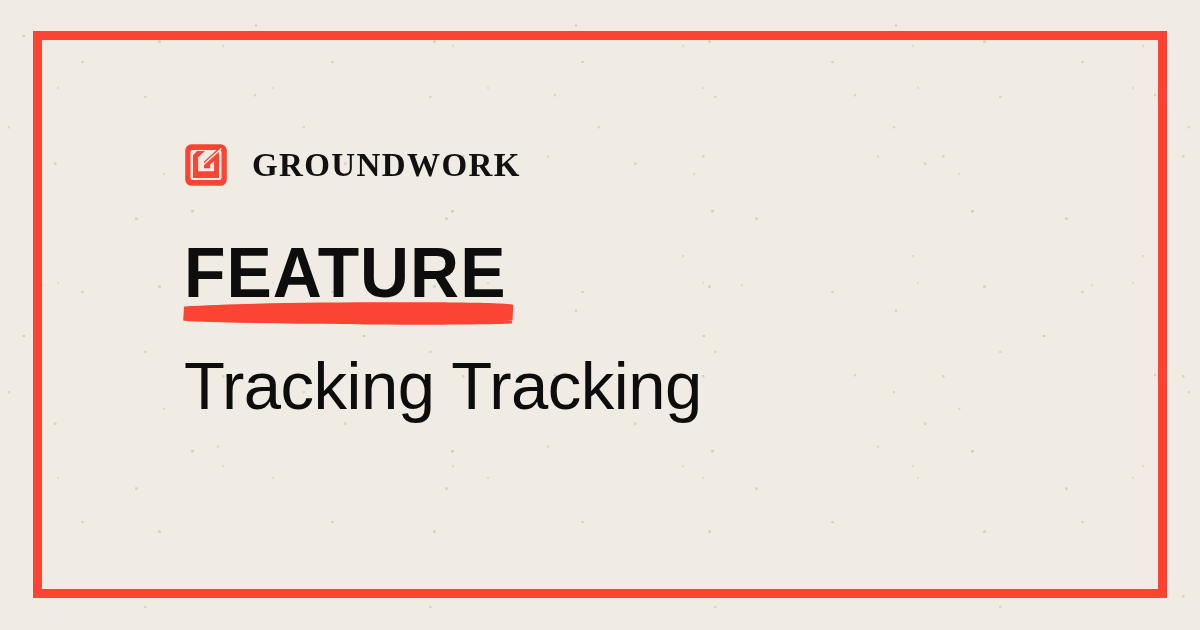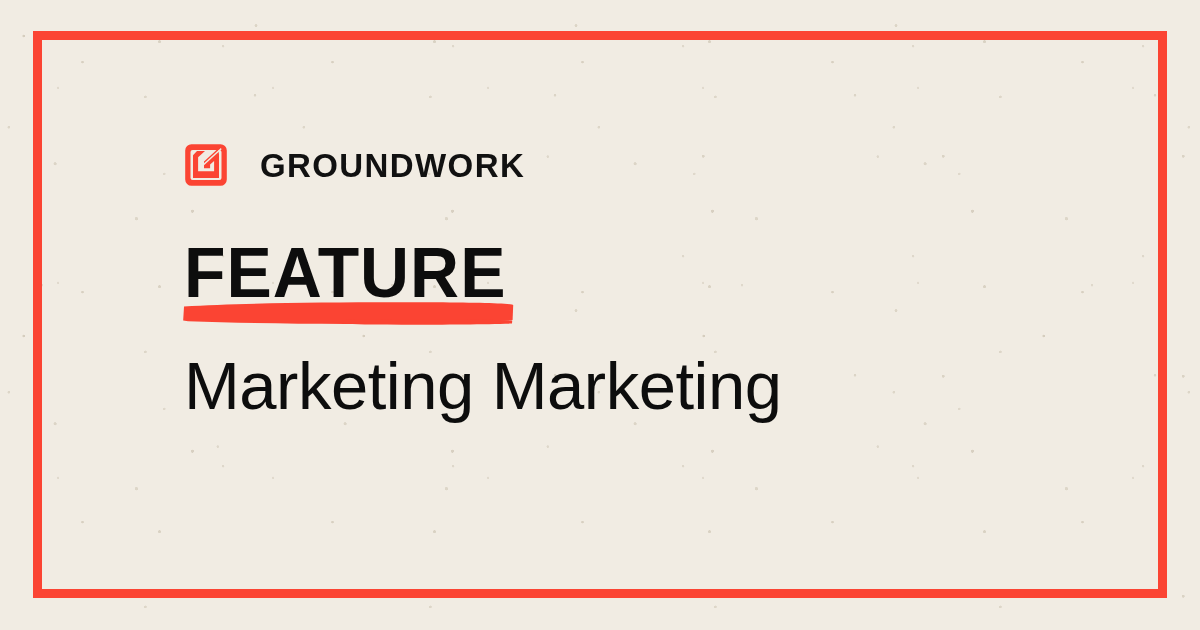--- a/index.html
+++ b/index.html
@@ -65,22 +65,23 @@
     position: absolute;
     left: 184px;
     top: 140px;
     width: 900px;
   }
 
   
   .brand {
     display: flex;
     align-items: center;
-    gap: 32px;
+    gap: 24px;
     height: 50px;
+    font-family: Liberation Serif, serif;
   }
   .brand-mark {
     width: 44px;
     height: 44px;
     flex: 0 0 44px;
     display: block;
   }
   .brand-name {
     font-size: 33px;
     font-weight: bold;
@@ -150,16 +151,16 @@
     </div>
 
     <div class="eyebrow-wrap">
       <svg class="highlight" viewBox="0 0 332 27" preserveAspectRatio="none" aria-hidden="true">
         <path fill="#fb4433" d="M2.0 7.4 C60 4.0 150 3.0 246 3.3 C290 3.5 318 4.1 330 5.4 L331.2 5.9 L330.6 21.0 C300 23.4 250 24.6 186 24.9 C120 25.2 58 24.2 6.0 22.2 L1.2 21.6 Z"></path>
         <path fill="#fb4433" d="M150 21.0 C200 20.6 266 20.2 314 20.9 L330.2 21.4 L330.0 24.6 C300 25.4 250 25.8 190 25.6 C170 25.5 158 24.0 150 22.6 Z"></path>
       </svg>
       <div class="eyebrow">FEATURE</div>
     </div>
 
-    <div class="headline">Marketing Marketing</div>
+    <div class="headline">Tracking Tracking</div>
 
   </div>
 </div>
 
 </body></html>

